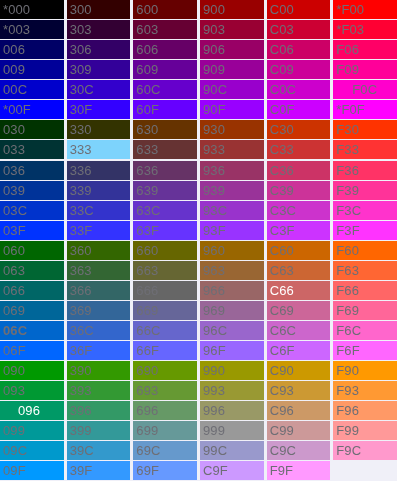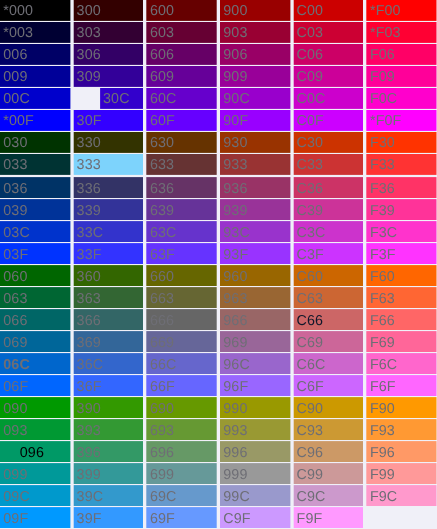--- a/index.html
+++ b/index.html
@@ -116,33 +116,33 @@
     </div>
     <div class="swatch" style="background-color: rgb(204, 0, 153);">
       <span class="swatch-label" style="color: rgb(110, 110, 117);">C09</span>
     </div>
     <div class="swatch" style="background-color: rgb(255, 0, 153);">
       <span class="swatch-label" style="color: rgb(110, 110, 117);">F09</span>
     </div>
     <div class="swatch" style="background-color: rgb(0, 0, 204);">
       <span class="swatch-label" style="color: rgb(110, 110, 117);">00C</span>
     </div>
-    <div class="swatch" style="background-color: rgb(51, 0, 204); margin-left: 24px;">
+    <div class="swatch" style="background-color: rgb(51, 0, 204);">
       <span class="swatch-label" style="color: rgb(110, 110, 117);">30C</span>
     </div>
     <div class="swatch" style="background-color: rgb(102, 0, 204);">
       <span class="swatch-label" style="color: rgb(110, 110, 117);">60C</span>
     </div>
     <div class="swatch" style="background-color: rgb(153, 0, 204);">
       <span class="swatch-label" style="color: rgb(110, 110, 117);">90C</span>
     </div>
     <div class="swatch" style="background-color: rgb(204, 0, 204);">
       <span class="swatch-label" style="color: rgb(110, 110, 117);">C0C</span>
     </div>
-    <div class="swatch" style="background-color: rgb(255, 0, 204);">
+    <div class="swatch" style="background-color: rgb(255, 0, 204); padding-left: 16px;">
       <span class="swatch-label" style="color: rgb(110, 110, 117);">F0C</span>
     </div>
     <div class="swatch" style="background-color: rgb(0, 0, 255);">
       <span class="swatch-label" style="color: rgb(110, 110, 117);">*00F</span>
     </div>
     <div class="swatch" style="background-color: rgb(51, 0, 255);">
       <span class="swatch-label" style="color: rgb(110, 110, 117);">30F</span>
     </div>
     <div class="swatch" style="background-color: rgb(102, 0, 255);">
       <span class="swatch-label" style="color: rgb(110, 110, 117);">60F</span>
@@ -306,21 +306,21 @@
     <div class="swatch" style="background-color: rgb(51, 102, 102);">
       <span class="swatch-label" style="color: rgb(110, 110, 117);">366</span>
     </div>
     <div class="swatch" style="background-color: rgb(102, 102, 102);">
       <span class="swatch-label" style="color: rgb(110, 110, 117);">666</span>
     </div>
     <div class="swatch" style="background-color: rgb(153, 102, 102);">
       <span class="swatch-label" style="color: rgb(110, 110, 117);">966</span>
     </div>
     <div class="swatch" style="background-color: rgb(204, 102, 102);">
-      <span class="swatch-label" style="color: #0f172a;">C66</span>
+      <span class="swatch-label" style="color: #ffffff;">C66</span>
     </div>
     <div class="swatch" style="background-color: rgb(255, 102, 102);">
       <span class="swatch-label" style="color: rgb(110, 110, 117);">F66</span>
     </div>
     <div class="swatch" style="background-color: rgb(0, 102, 153);">
       <span class="swatch-label" style="color: rgb(110, 110, 117);">069</span>
     </div>
     <div class="swatch" style="background-color: rgb(51, 102, 153);">
       <span class="swatch-label" style="color: rgb(110, 110, 117);">369</span>
     </div>
@@ -402,21 +402,21 @@
     <div class="swatch" style="background-color: rgb(153, 153, 51);">
       <span class="swatch-label" style="color: rgb(110, 110, 117);">993</span>
     </div>
     <div class="swatch" style="background-color: rgb(204, 153, 51);">
       <span class="swatch-label" style="color: rgb(110, 110, 117);">C93</span>
     </div>
     <div class="swatch" style="background-color: rgb(255, 153, 51);">
       <span class="swatch-label" style="color: rgb(110, 110, 117);">F93</span>
     </div>
     <div class="swatch" style="background-color: rgb(0, 153, 102);">
-      <span class="swatch-label" style="color: #000000; padding-left: 18px;">096</span>
+      <span class="swatch-label" style="color: #ffffff; padding-left: 18px;">096</span>
     </div>
     <div class="swatch" style="background-color: rgb(51, 153, 102);">
       <span class="swatch-label" style="color: rgb(110, 110, 117);">396</span>
     </div>
     <div class="swatch" style="background-color: rgb(102, 153, 102);">
       <span class="swatch-label" style="color: rgb(110, 110, 117);">696</span>
     </div>
     <div class="swatch" style="background-color: rgb(153, 153, 102);">
       <span class="swatch-label" style="color: rgb(110, 110, 117);">996</span>
     </div>

